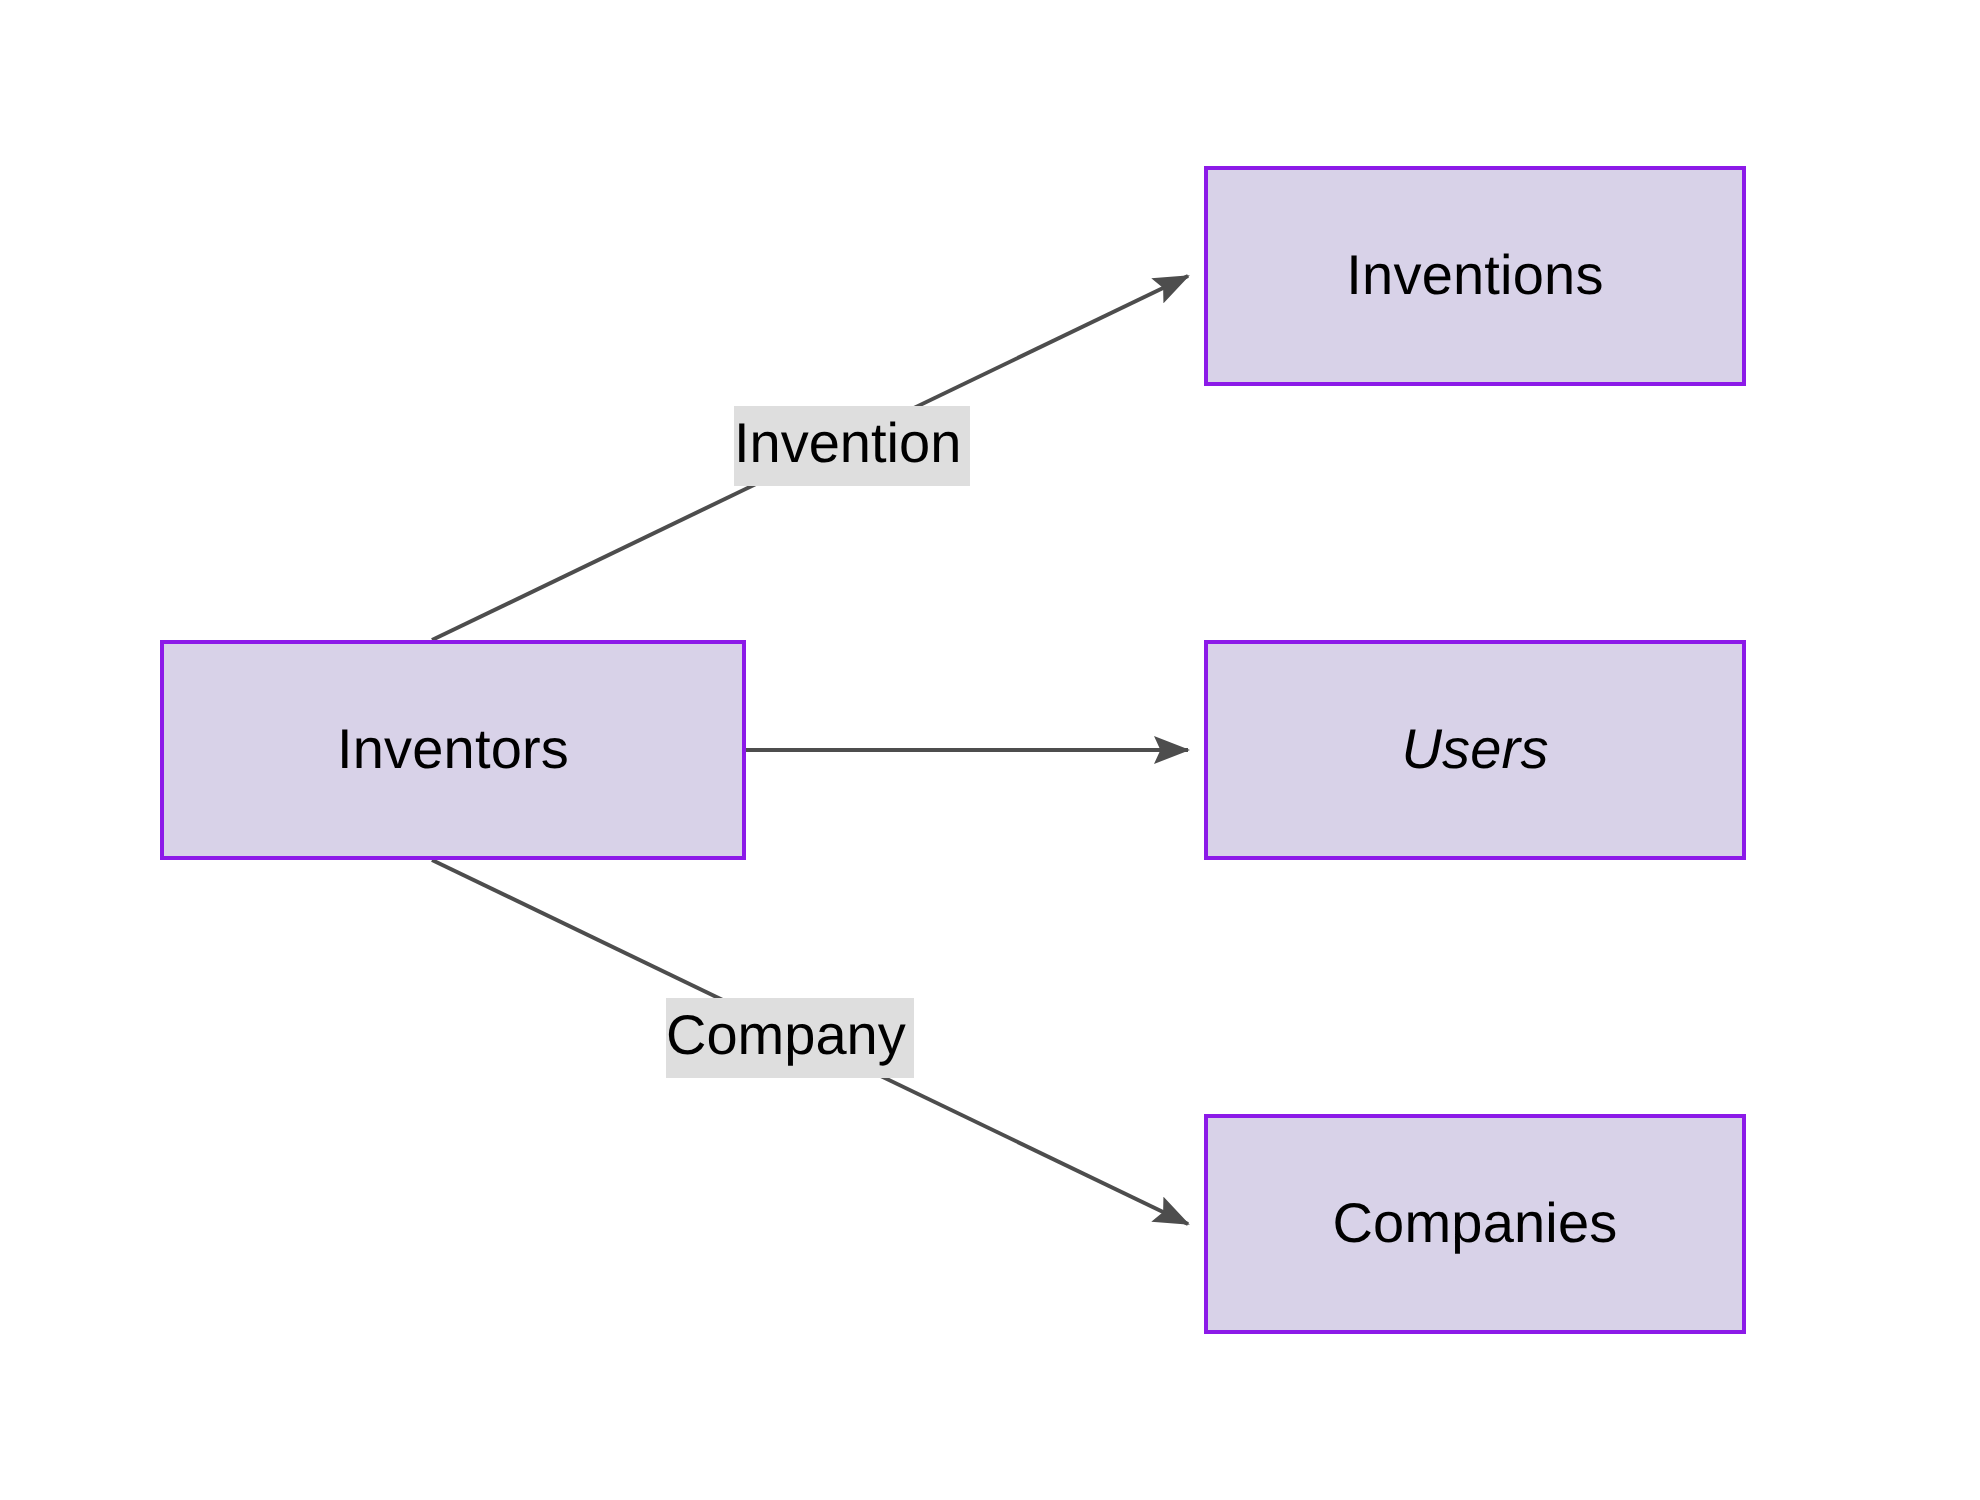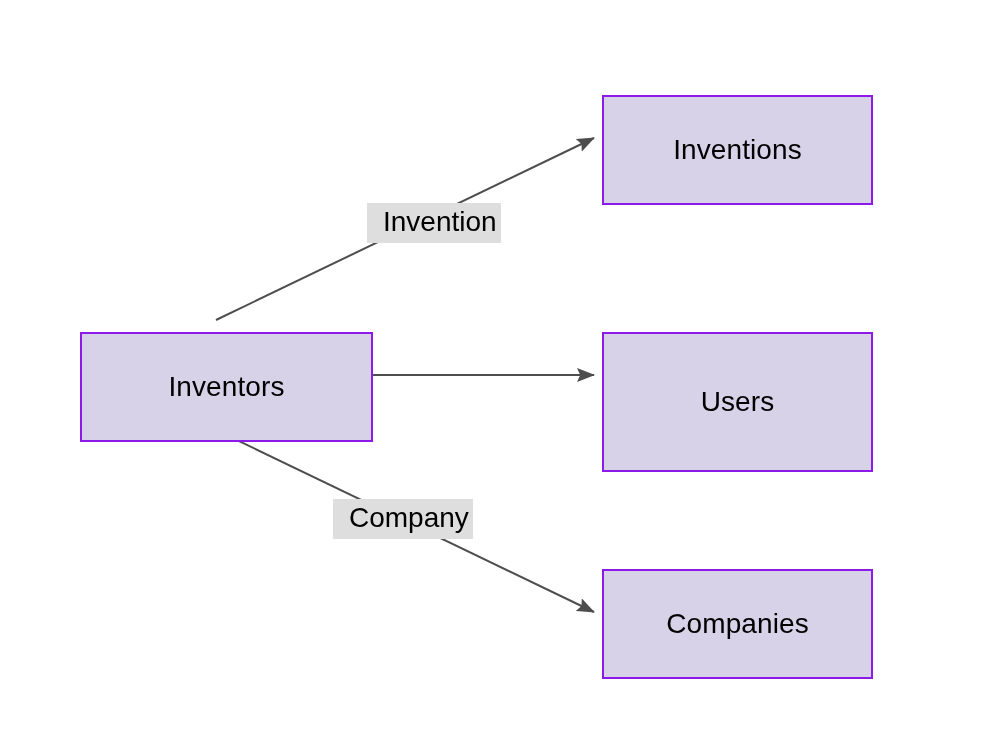--- a/index.html
+++ b/index.html
@@ -31,36 +31,35 @@
     box-sizing: border-box;
     background: #d8d2e8;
     border: 2px solid #8c1ae8;
     display: flex;
     align-items: center;
     justify-content: center;
     font-size: 28px;
     line-height: 1;
     color: #000000;
     letter-spacing: 0.1px;
-    margin-top: 12px;
   }
   .edge-label {
     position: absolute;
     background: #dedede;
     color: #000000;
     font-size: 28px;
     line-height: 1.28;
-    padding: 1px 4px 3px 16px;
+    padding: 1px 4px 3px 0;
     white-space: nowrap;
     box-sizing: border-box;
   }
   
   #node-inventors  { left: 80px;  top: 320px; width: 293px; height: 110px; }
   #node-inventions { left: 602px; top: 83px;  width: 271px; height: 110px; }
-  #node-users      { left: 602px; top: 320px; width: 271px; height: 140px; }
+  #node-users      { left: 602px; top: 320px; width: 271px; height: 110px; font-style: italic; }
   #node-companies  { left: 602px; top: 557px; width: 271px; height: 110px; align-items: center; }
   
   #label-invention { left: 367px; top: 203px; }
   #label-inventor  { left: 410px; top: 356px; }
   #label-company   { left: 333px; top: 499px; }
 </style>
 </head>
 <body>
 
 <div id="diagram-canvas">

